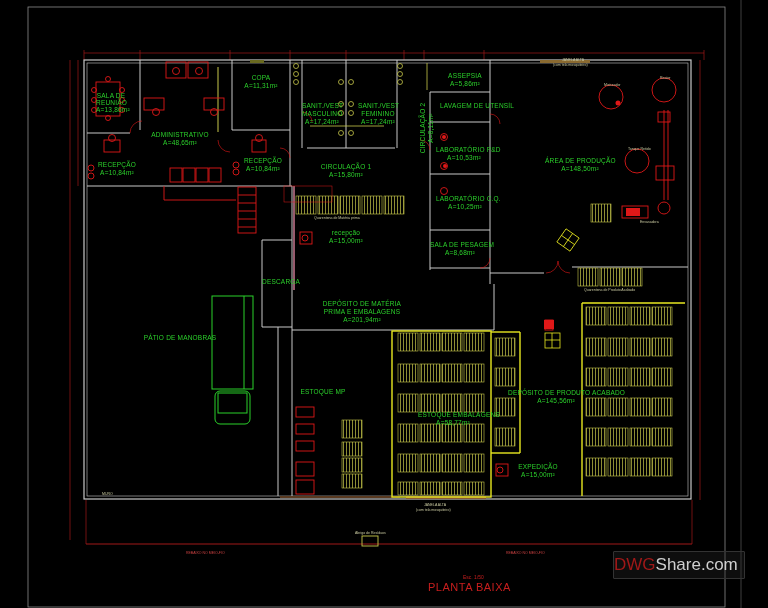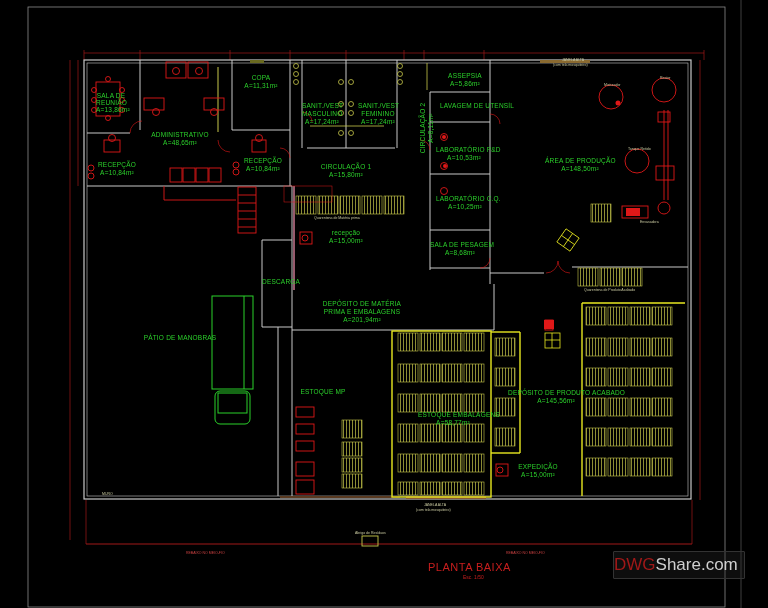--- a/index.html
+++ b/index.html
@@ -409,18 +409,18 @@
 </div>
 <div class="lbl" style="left:508px;top:389px;width:96px;">
   <div>DEPÓSITO DE PRODUTO ACABADO</div>
   <div>A=145,56m²</div>
 </div>
 <div class="lbl" style="left:516px;top:463px;width:44px;">
   <div>EXPEDIÇÃO</div>
   <div>A=15,00m²</div>
 </div>
 
-<div class="title" style="left:428px;top:561px;">PLANTA BAIXA</div>
+<div class="title" style="left:428px;top:581px;">PLANTA BAIXA</div>
 <div class="scale" style="left:463px;top:574px;">Esc. 1/50</div>
 
 <div class="wm">
   <span class="a">DWG</span><span class="b">Share.com</span>
 </div>
 
 </body></html>

